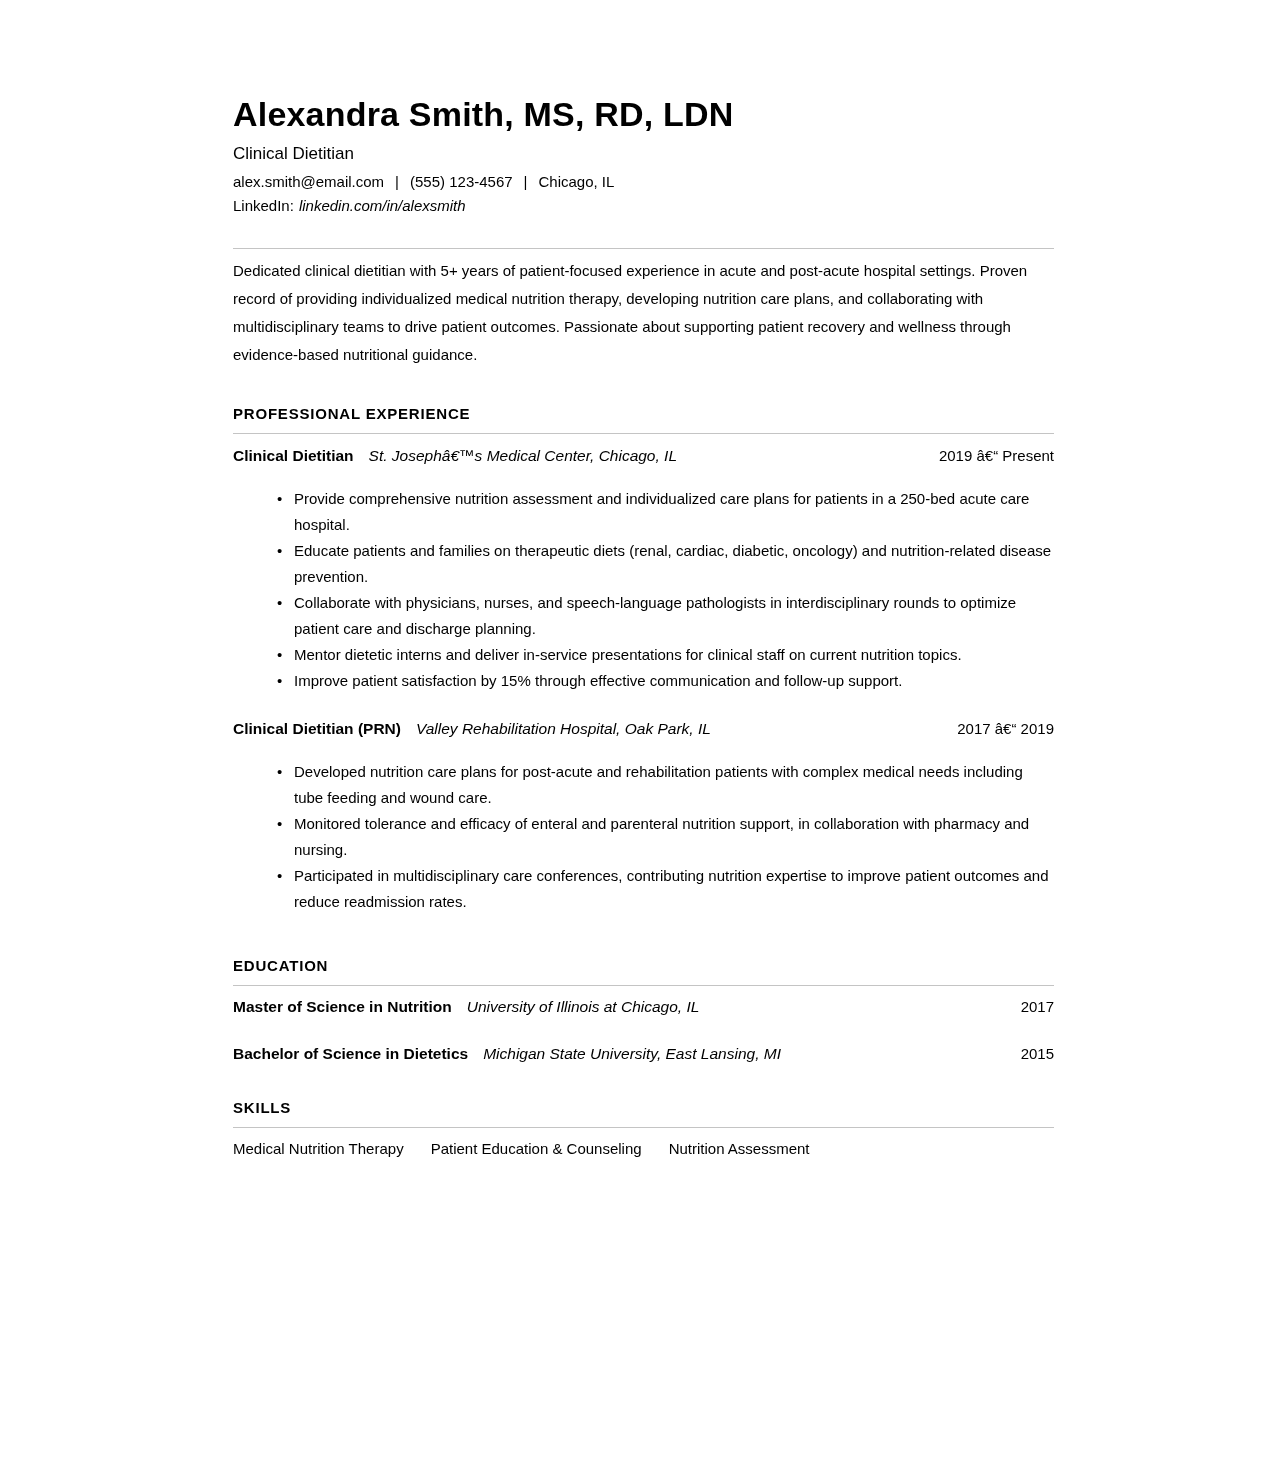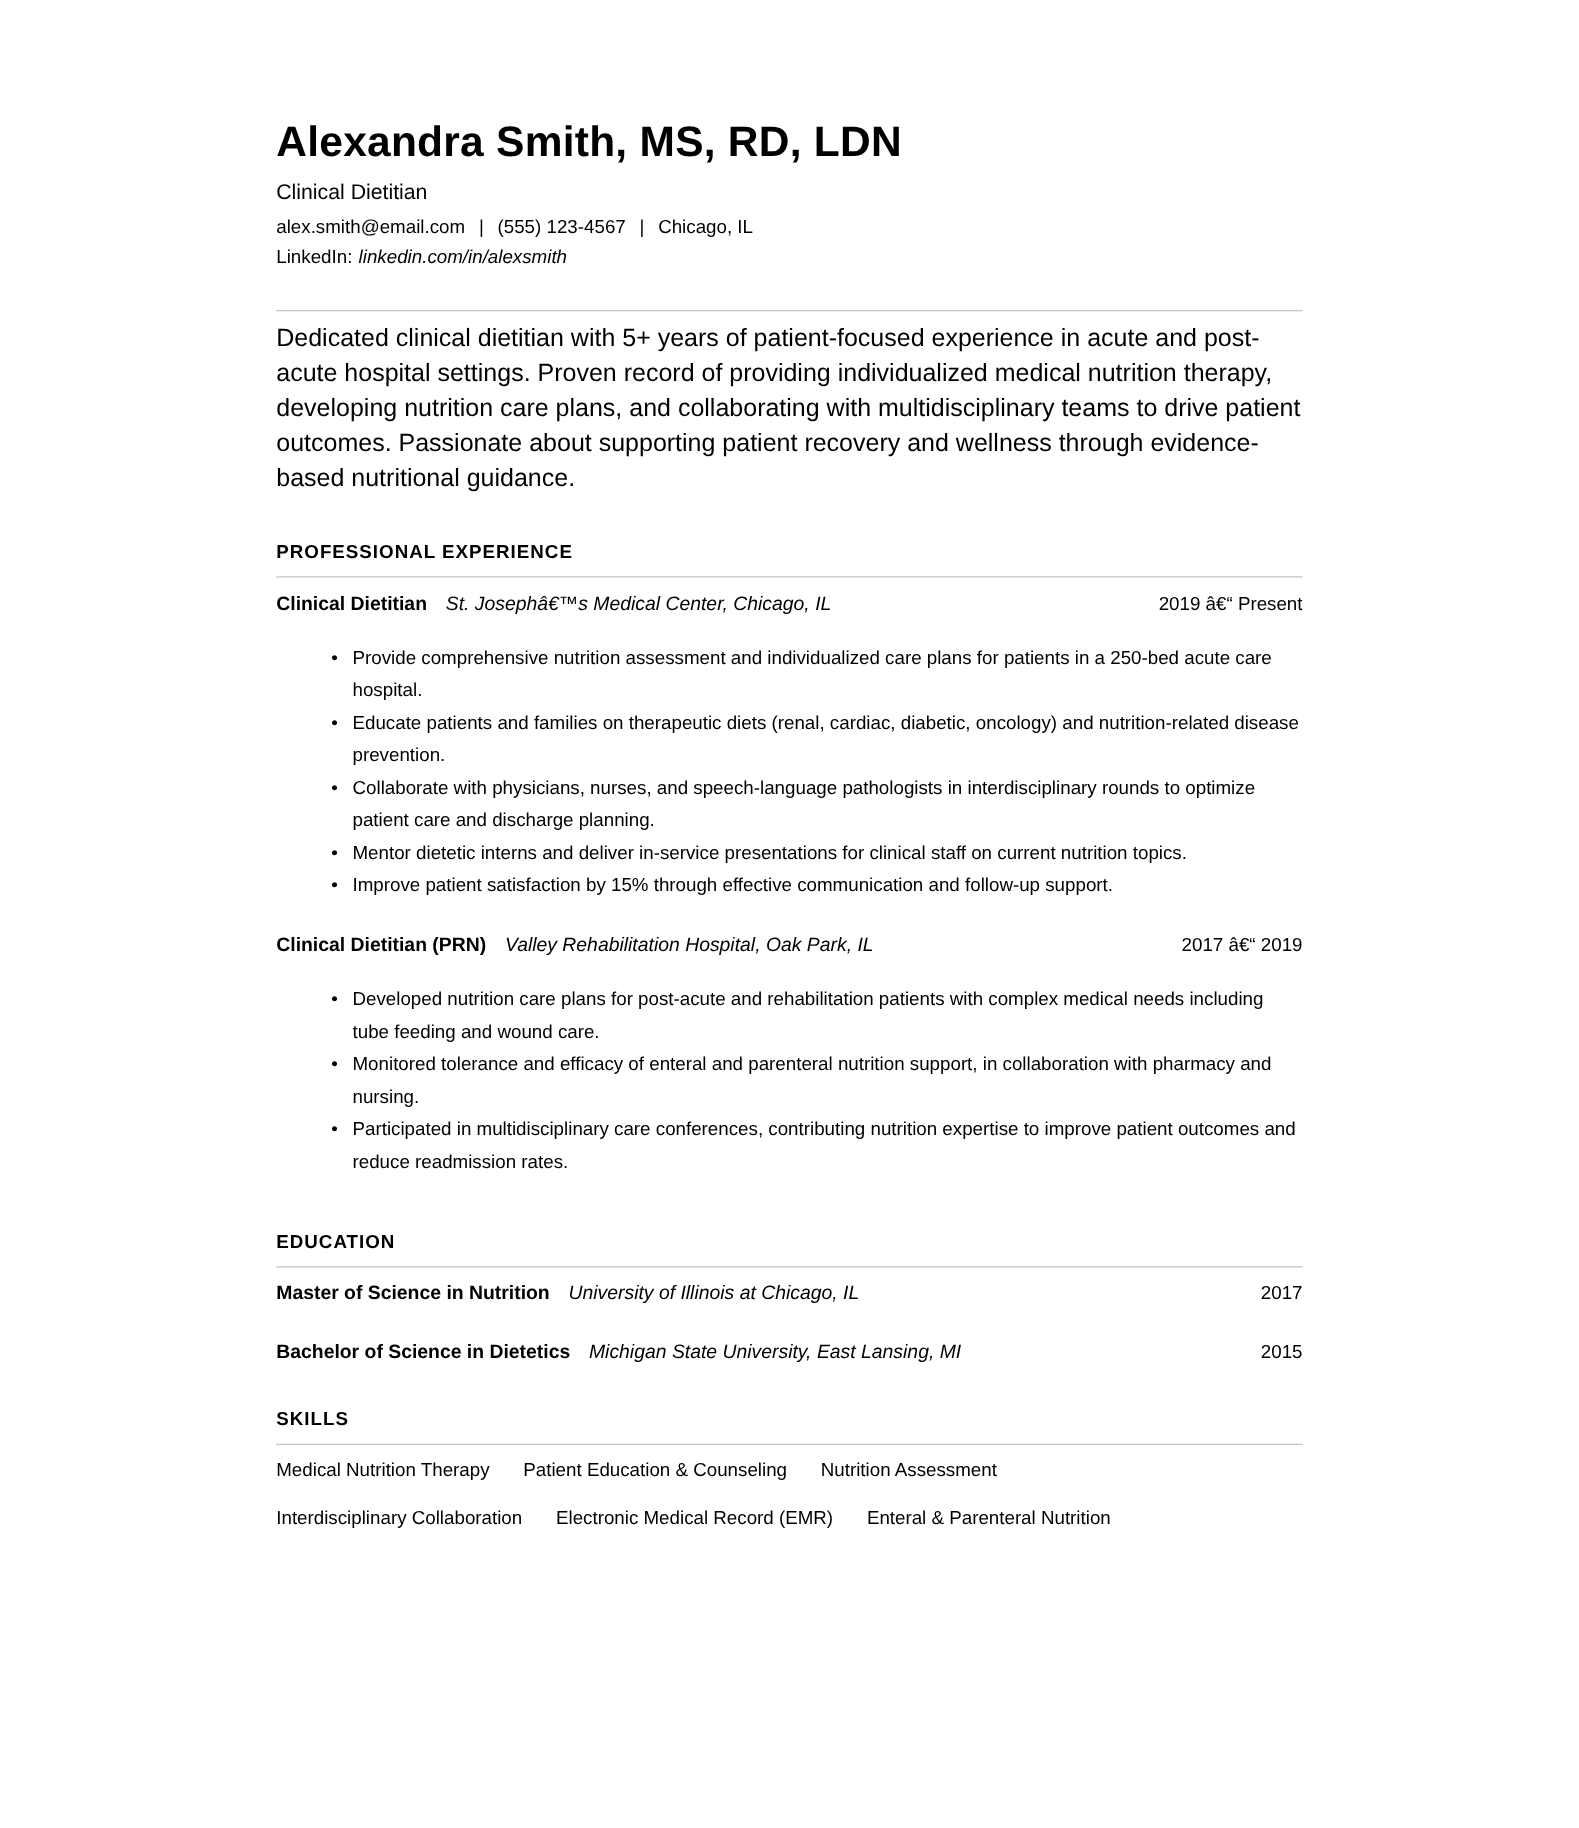--- a/index.html
+++ b/index.html
@@ -1,38 +1,38 @@
 <!DOCTYPE html>
 <html><head>
 <meta charset="utf-8">
 <style>
   * { box-sizing: border-box; }
   html, body { margin: 0; padding: 0; background: #ffffff; }
   body { font-family: "Liberation Sans", "DejaVu Sans", sans-serif; color: #000; }
-  .page { width: 1263px; height: 1462px; background: #fff; overflow: hidden; }
+  .page { width: 1263px; height: 1462px; background: #fff; overflow: hidden; padding-left: 12px; }
   .content { width: 821px; margin-left: 221px; padding-top: 95px; }
 
   .name { font-size: 34px; font-weight: 700; margin: 0; line-height: 1.15; letter-spacing: 0.2px; }
   .role { font-size: 17px; margin-top: 10px; }
   .contact { font-size: 15px; margin-top: 9px; }
   .contact .sep { margin: 0 11px; color: #000; }
   .linkedin { font-size: 15px; margin-top: 7px; }
   .linkedin .lk-value { margin-left: 5px; font-style: italic; }
 
   section { display: block; }
   .sec-summary    { margin-top: 34px; }
   .sec-experience { margin-top: 36px; }
   .sec-education  { margin-top: 42px; }
   .sec-certs      { margin-top: 28px; }
   .sec-skills     { margin-top: 36px; }
 
   .sec-h { font-size: 15px; font-weight: 700; letter-spacing: 0.8px; margin: 0 0 10px 0; line-height: 18px; }
   .rule { border: none; border-top: 1px solid #c4c4c4; margin: 0; height: 0; }
 
-  .summary-text { font-size: 20px; line-height: 28px; margin: 8px 0 0 0; }
+  .summary-text { font-size: 15px; line-height: 28px; margin: 8px 0 0 0; }
 
   .job { margin-top: 13px; }
   .job + .job { margin-top: 26px; }
   .job-head, .edu-row { display: flex; align-items: baseline; font-size: 15.5px; }
   .job-title, .degree { font-weight: 700; white-space: nowrap; }
   .job-company, .school { font-style: italic; margin-left: 15px; text-align: right; }
   .job-dates, .year { margin-left: auto; font-size: 15px; padding-left: 12px; white-space: nowrap; }
 
   .bullets { list-style: none; margin: 21px 0 0 0; padding: 0 0 0 61px; font-size: 15px; line-height: 26px; }
   .bullets li { position: relative; }
@@ -120,21 +120,16 @@
 
 
     <section class="sec-skills">
       <h2 class="sec-h">SKILLS</h2>
       <hr class="rule">
       <div class="skill-row">
         <span class="skill-item">Medical Nutrition Therapy</span>
         <span class="skill-item">Patient Education &amp; Counseling</span>
         <span class="skill-item">Nutrition Assessment</span>
       </div>
-      <div class="skill-row">
-        <span class="skill-item">Interdisciplinary Collaboration</span>
-        <span class="skill-item">Electronic Medical Record (EMR)</span>
-        <span class="skill-item">Enteral &amp; Parenteral Nutrition</span>
-      </div>
     </section>
 
   </div>
 </div>
 
 </body></html>

